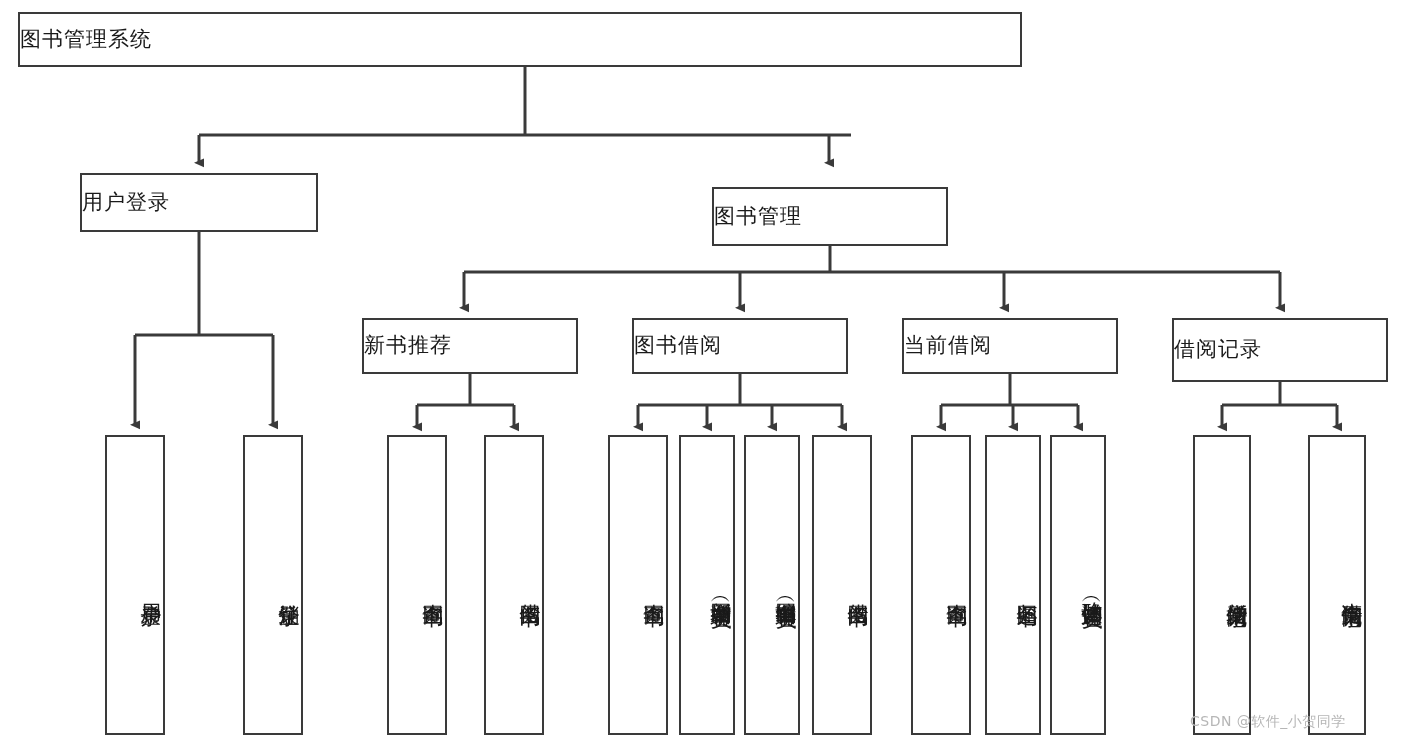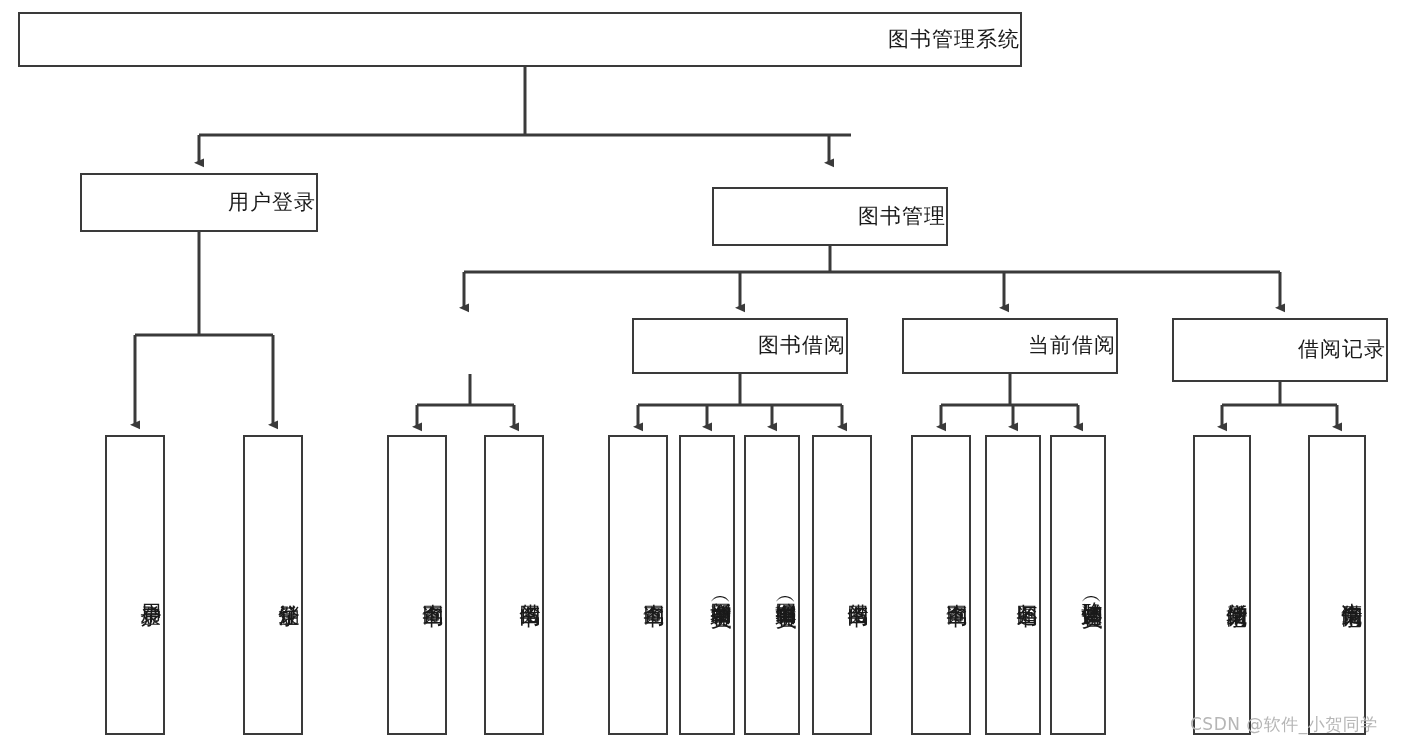--- a/index.html
+++ b/index.html
@@ -26,21 +26,21 @@
     height: 747px;
     pointer-events: none;
   }
   .node {
     position: absolute;
     box-sizing: border-box;
     background: #ffffff;
     border: 2px solid #3a3a3a;
     display: flex;
     align-items: center;
-    justify-content: flex-end;
+    justify-content: flex-start;
     color: #1a1a1a;
   }
   .node-h {
     font-size: 21px;
     line-height: 1.2;
     letter-spacing: 1px;
     white-space: nowrap;
   }
   .node-v {
     font-size: 21px;
@@ -53,21 +53,21 @@
     padding-top: 8px;
     text-align: left;
   }
   .node-v > span {
     display: block;
   }
   #watermark {
     position: absolute;
     left: 1190px;
     top: 713px;
-    font-size: 17px;
+    font-size: 14px;
     color: #b6b6b6;
     white-space: nowrap;
     letter-spacing: 0.5px;
     font-family: "DejaVu Sans", "Liberation Sans", sans-serif;
   }
 </style>
 </head>
 <body>
 
 <div id="diagram-root">
@@ -126,20 +126,23 @@
     <span>图书管理系统</span>
   </div>
 
   <div class="node node-h" style="left:80px; top:173px; width:238px; height:59px;">
     <span>用户登录</span>
   </div>
   <div class="node node-h" style="left:712px; top:187px; width:236px; height:59px;">
     <span>图书管理</span>
   </div>
 
+  <div class="node node-h" style="left:362px; top:318px; width:216px; height:56px;">
+    <span>新书推荐</span>
+  </div>
   <div class="node node-h" style="left:632px; top:318px; width:216px; height:56px;">
     <span>图书借阅</span>
   </div>
   <div class="node node-h" style="left:902px; top:318px; width:216px; height:56px;">
     <span>当前借阅</span>
   </div>
   <div class="node node-h" style="left:1172px; top:318px; width:216px; height:64px;">
     <span>借阅记录</span>
   </div>
 

